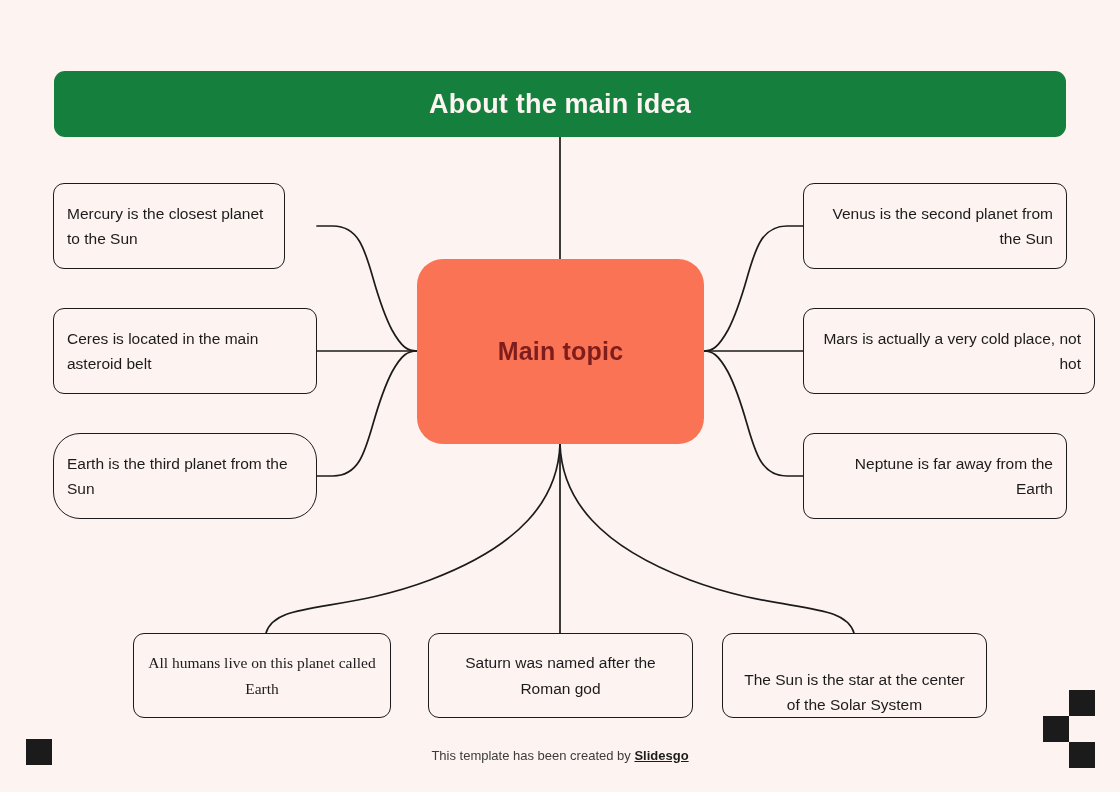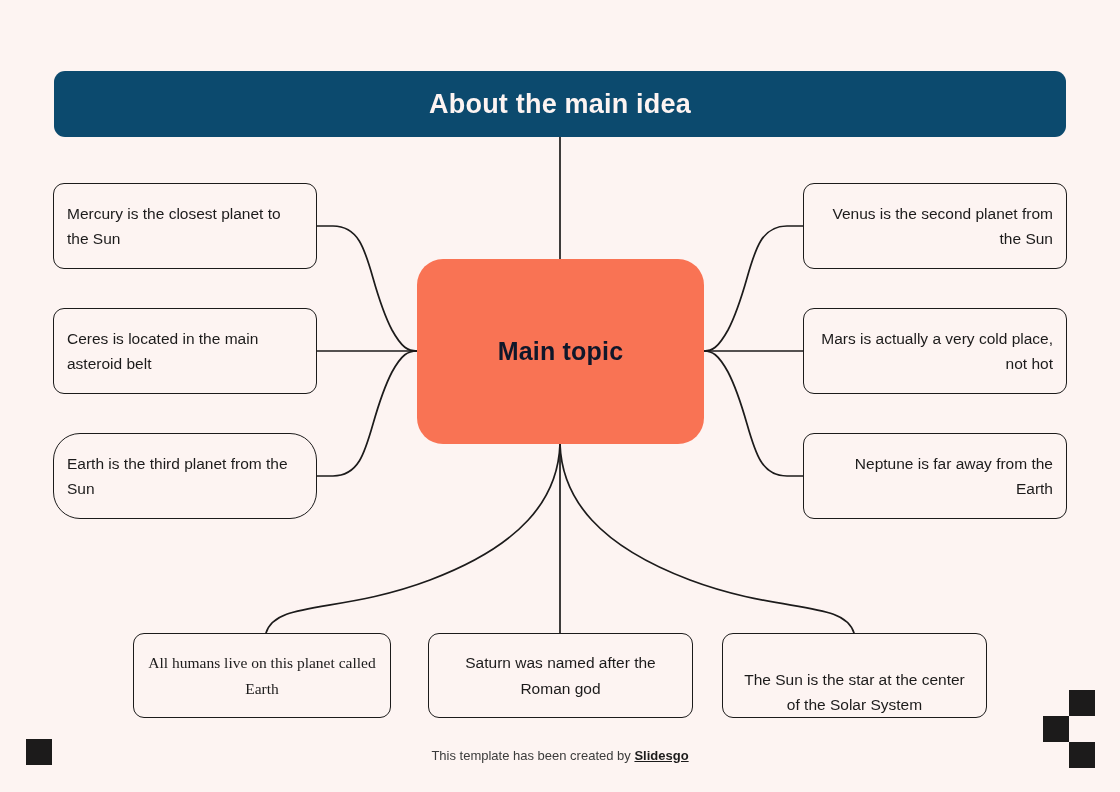--- a/index.html
+++ b/index.html
@@ -30,21 +30,21 @@
     pointer-events: none;
   }
 
   
   .title-bar {
     position: absolute;
     left: 54px;
     top: 71px;
     width: 1012px;
     height: 66px;
-    background: #0c4a6e;
+    background: #15803d;
     border-radius: 11px;
     display: flex;
     align-items: center;
     justify-content: center;
   }
   .title-bar .title-text {
     color: #fdf4f2;
     font-size: 27px;
     font-weight: bold;
     letter-spacing: 0.2px;
@@ -59,21 +59,21 @@
     width: 287px;
     height: 185px;
     background: #f97köra;
     background: #f97354;
     border-radius: 26px;
     display: flex;
     align-items: center;
     justify-content: center;
   }
   .center-node .center-text {
-    color: #0f172a;
+    color: #7f1d1d;
     font-size: 25px;
     font-weight: bold;
     letter-spacing: 0.2px;
   }
 
   
   .node {
     position: absolute;
     box-sizing: border-box;
     background: #fdf4f2;
@@ -87,26 +87,26 @@
   .node .node-text {
     font-size: 15.5px;
     line-height: 1.62;
     color: #1c1b1b;
   }
   .node.left  .node-text { text-align: left; }
   .node.right .node-text { text-align: right; }
   .node.bottom .node-text { text-align: center; }
 
   
-  .n-mercury { left: 53px;  top: 183px; width: 264px; height: 86px; }
+  .n-mercury { left: 53px;  top: 183px; width: 232px; height: 86px; }
   .n-ceres   { left: 53px;  top: 308px; width: 264px; height: 86px; }
   .n-earth   { left: 53px;  top: 433px; width: 264px; height: 86px; border-radius: 27px; }
   
   .n-venus   { left: 803px; top: 183px; width: 264px; height: 86px; }
-  .n-mars    { left: 803px; top: 308px; width: 264px; height: 86px; }
+  .n-mars    { left: 803px; top: 308px; width: 292px; height: 86px; }
   .n-neptune { left: 803px; top: 433px; width: 264px; height: 86px; padding-left: 12px; }
   
   .n-humans  { left: 133px; top: 633px; width: 258px; height: 85px; font-family: Liberation Serif, serif; }
   .n-saturn  { left: 428px; top: 633px; width: 265px; height: 85px; }
   .n-sun     { left: 722px; top: 633px; width: 265px; height: 85px; justify-content: flex-end; }
 
   
   .footer {
     position: absolute;
     left: 0;

